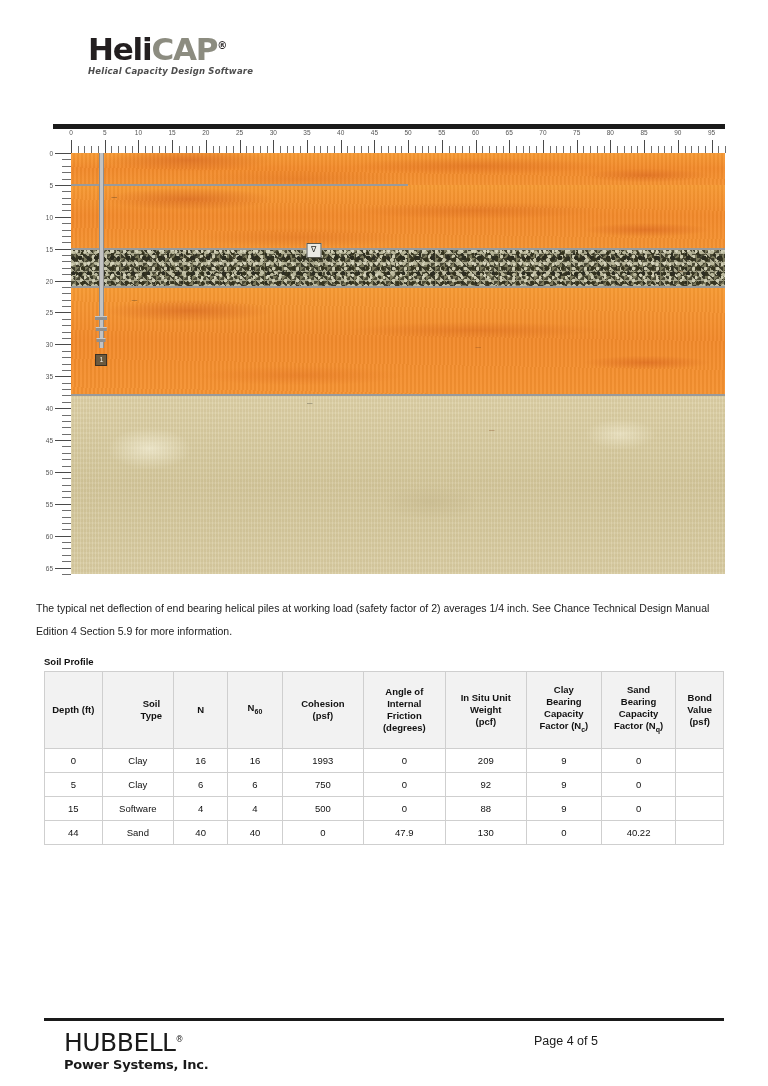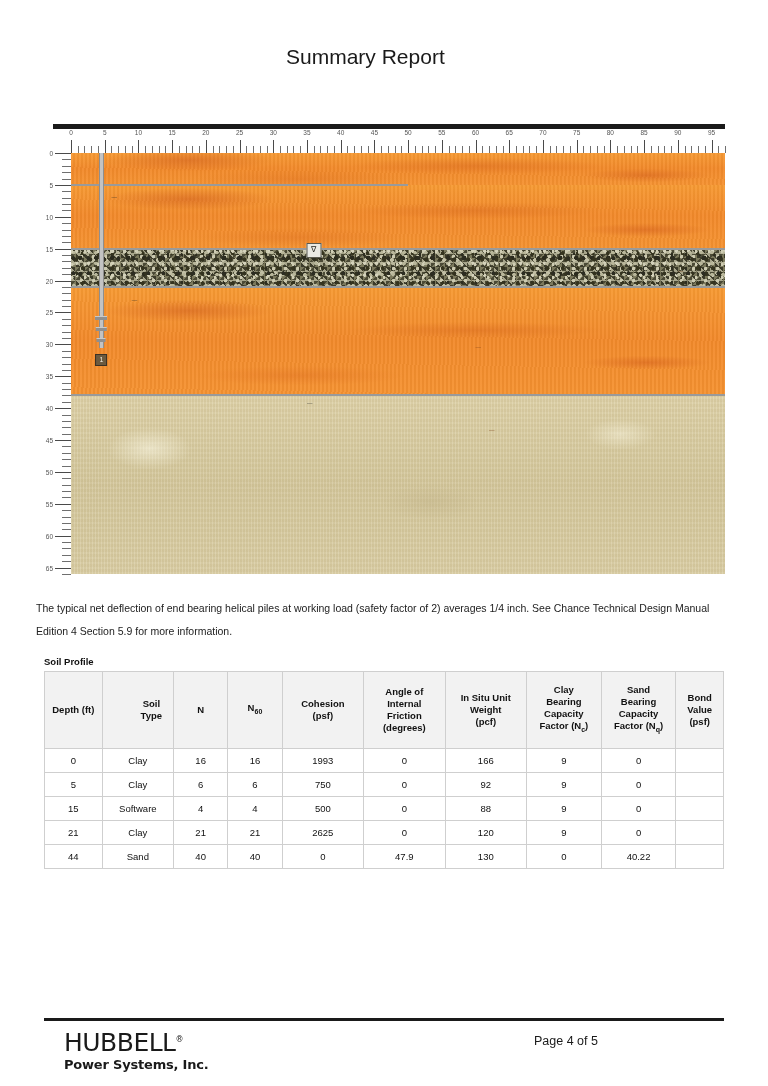--- a/index.html
+++ b/index.html
@@ -326,21 +326,26 @@
     top: 1034px;
     font-size: 12.5px;
     color: #1a1a1a;
     font-family: "Liberation Sans", sans-serif;
   }
 </style>
 </head>
 <body>
 
 <div class="header">
-  <div class="report-title">Summary Report</div>
+  <div class="logo-block">
+    <div class="logo-main">
+      <span class="logo-heli">Heli</span><span class="logo-cap">CAP</span><span class="logo-reg">®</span>
+    </div>
+    <div class="logo-tag">Helical Capacity Design Software</div>
+  </div>
 </div>
 
 <div class="diagram-wrap">
   <div class="diagram-topbar"></div>
   <div class="hruler" id="hruler">
       <div class="tick major" style="left: 0px;"></div>
       <div class="tick minor" style="left: 6.74227px;"></div>
       <div class="tick minor" style="left: 13.4845px;"></div>
       <div class="tick minor" style="left: 20.2268px;"></div>
       <div class="tick minor" style="left: 26.9691px;"></div>
@@ -597,21 +602,21 @@
       </tr>
   </thead>
   <tbody id="soil-body">
       <tr>
         <td>0</td>
         <td>Clay</td>
         <td>16</td>
         <td>16</td>
         <td>1993</td>
         <td>0</td>
-        <td>166</td>
+        <td>209</td>
         <td>9</td>
         <td>0</td>
         <td></td>
       </tr>
       <tr>
         <td>5</td>
         <td>Clay</td>
         <td>6</td>
         <td>6</td>
         <td>750</td>
@@ -627,32 +632,20 @@
         <td>4</td>
         <td>4</td>
         <td>500</td>
         <td>0</td>
         <td>88</td>
         <td>9</td>
         <td>0</td>
         <td></td>
       </tr>
       <tr>
-        <td>21</td>
-        <td>Clay</td>
-        <td>21</td>
-        <td>21</td>
-        <td>2625</td>
-        <td>0</td>
-        <td>120</td>
-        <td>9</td>
-        <td>0</td>
-        <td></td>
-      </tr>
-      <tr>
         <td>44</td>
         <td>Sand</td>
         <td>40</td>
         <td>40</td>
         <td>0</td>
         <td>47.9</td>
         <td>130</td>
         <td>0</td>
         <td>40.22</td>
         <td></td>

